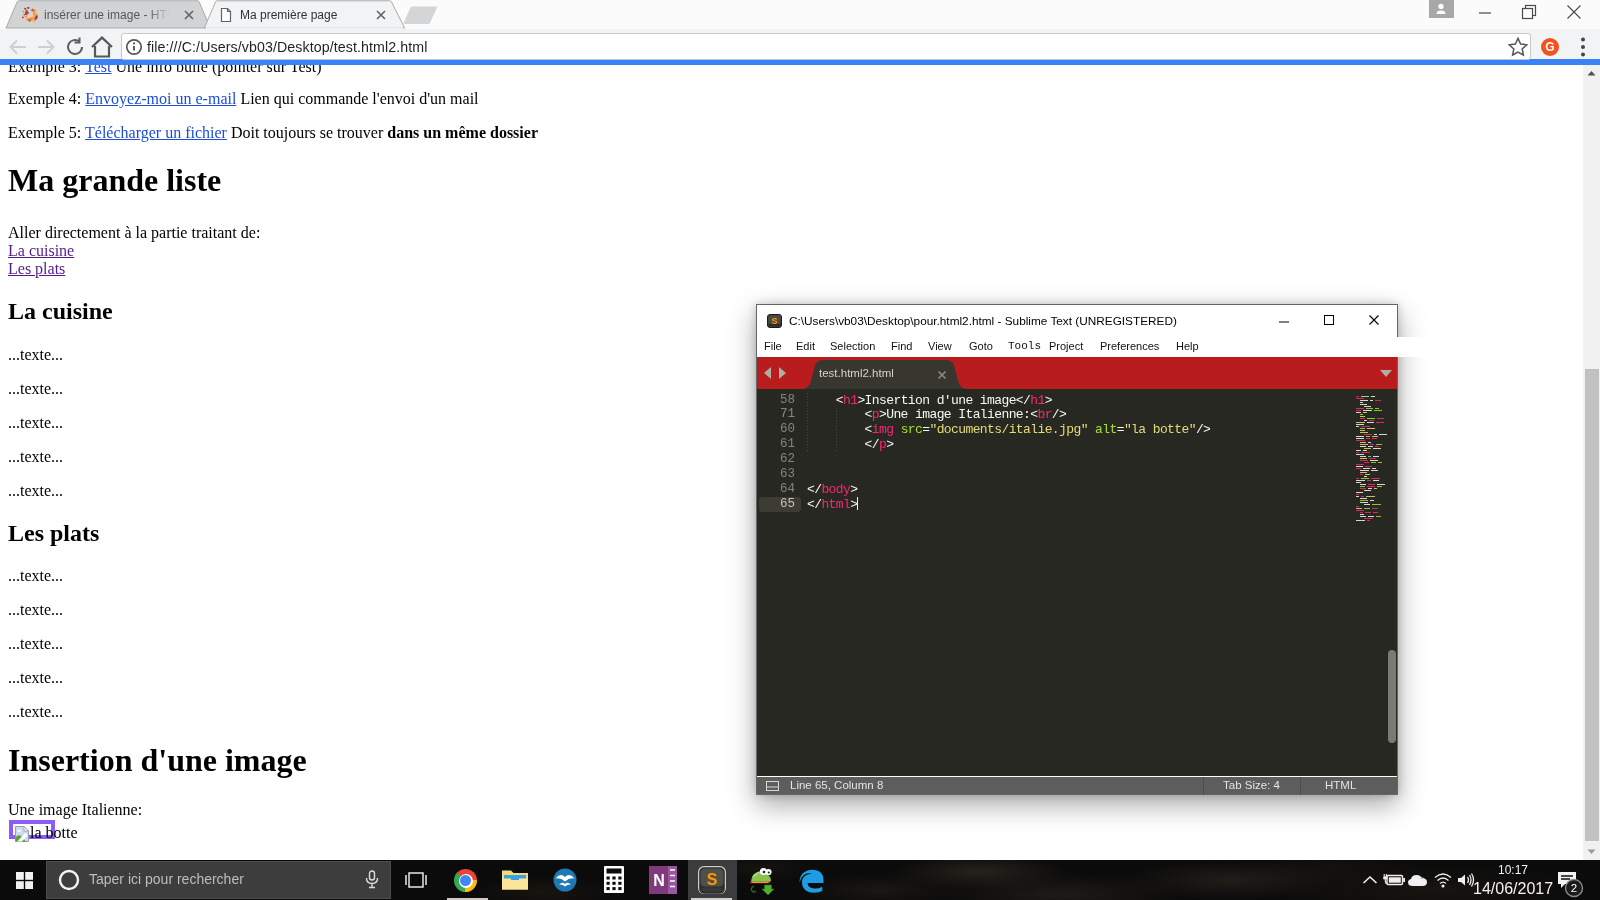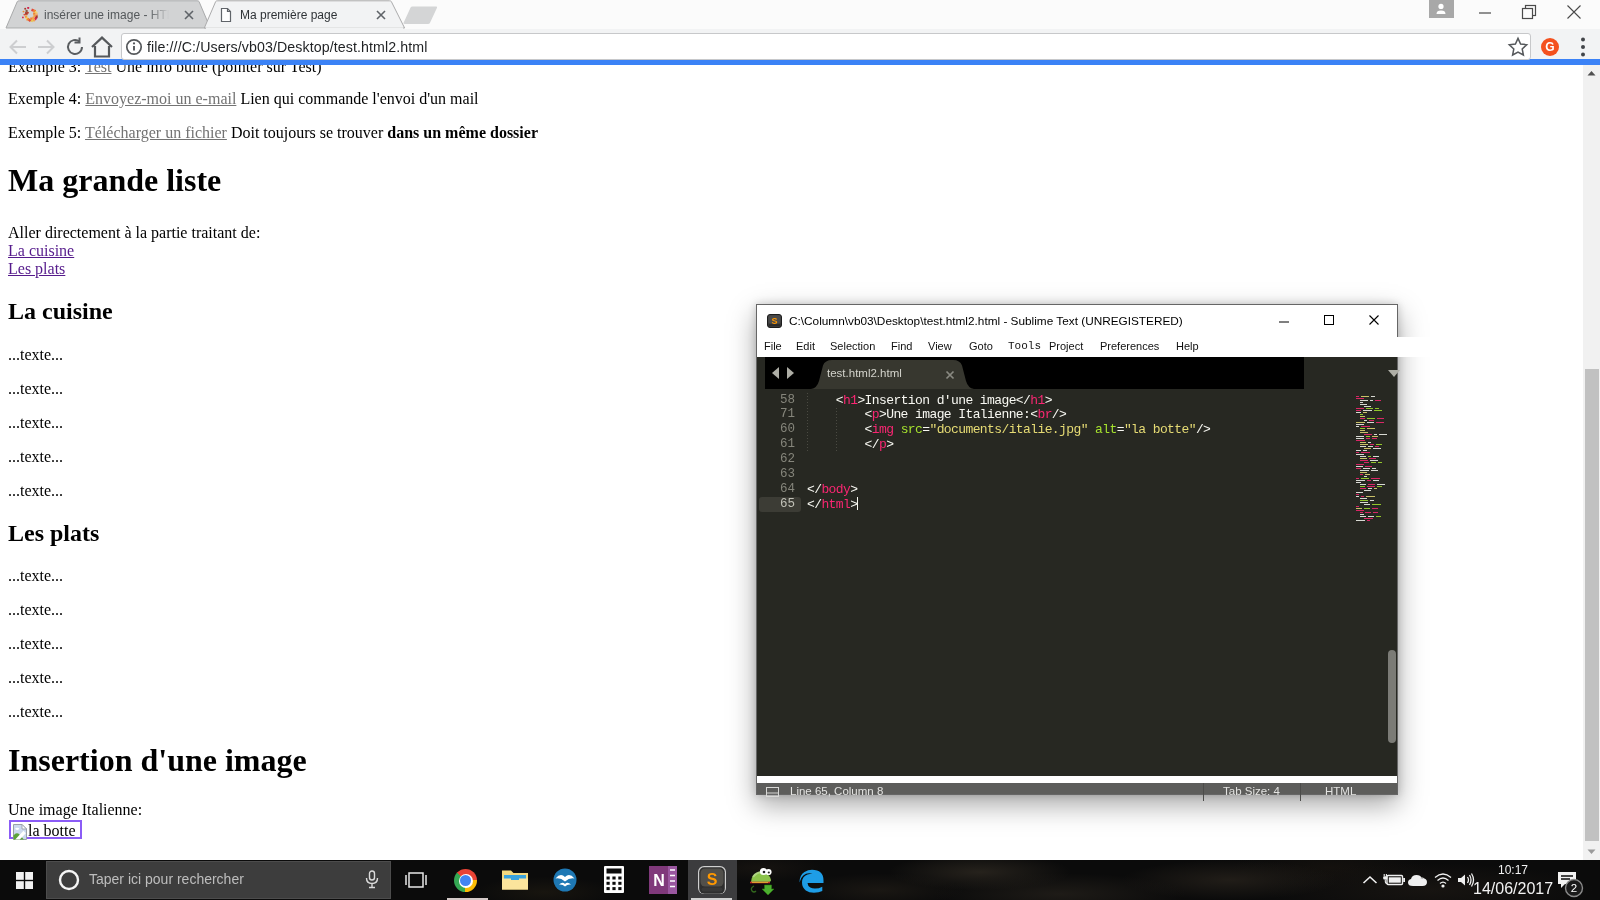--- a/index.html
+++ b/index.html
@@ -11,34 +11,34 @@
   #frame { position:absolute; left:0; top:0; width:1600px; height:860px; background:#fff; }
   #tabstrip { position:absolute; left:0; top:0; width:1600px; height:29px; background:#fbfbfb; }
   #toolbar { position:absolute; left:0; top:29px; width:1600px; height:36px;
     background:#f2f3f4; border-bottom:6px solid #3b82f6; }
   .tabtext { position:absolute; font-size:12px; color:#3c4043; top:8px; white-space:nowrap; }
 
   
   #page { position:absolute; left:0; top:65px; width:1583px; height:795px; background:#fff;
     font-family:"Liberation Serif", serif; font-size:16px; color:#000; overflow:hidden; }
   .pline { position:absolute; left:8px; white-space:nowrap; line-height:19px; }
-  .pline a { color:#737373; }
+  .pline a { color:#1d4ed8; }
   .pline a.v { color:#551A8B; }
 
   
   #sbar { position:absolute; left:1583px; top:65px; width:17px; height:795px; background:#f1f1f1; }
   #sthumb { left:1.5px; top:304px; width:14px; height:472px; background:#c1c1c1; }
 
   
   #stitle { position:absolute; left:0; top:0; width:640px; height:32px; background:#fff; }
   #smenu  { position:absolute; left:0; top:32px; width:752px; height:20px; background:#fff; font-size:11px; color:#111; }
   #smenu span { position:absolute; top:3px; }
-  #stabs  { position:absolute; left:8px; top:52px; width:539px; height:32px; background:#000000; }
+  #stabs  { position:absolute; left:0; top:52px; width:640px; height:32px; background:#b91c1c; }
   #sedit  { position:absolute; left:0; top:84px; width:640px; height:387px; background:#272822; }
-  #sstatus{ position:absolute; left:0; top:471px; width:640px; height:18px; background:#5d5d5b; border-top:7px solid #ffffff; font-size:11.5px; color:#e3e3e1; }
+  #sstatus{ position:absolute; left:0; top:471px; width:640px; height:18px; background:#5d5d5b; border-top:1px solid #ffffff; font-size:11.5px; color:#e3e3e1; }
   .gut { position:absolute; width:30px; text-align:right; font-size:12.5px; color:#85857b; font-family:"Liberation Mono",monospace; line-height:15px; }
   .cl  { position:absolute; left:50px; font-size:13px; letter-spacing:-0.6px; line-height:15px; font-family:"Liberation Mono",monospace; color:#f8f8f2; white-space:pre; }
   .tk-t { color:#f92672; } 
   .tk-a { color:#a6e22e; } 
   .tk-s { color:#e6db74; } 
 
   
   #subl { position:absolute; left:756px; top:304px; width:642px; height:491px;
     background:#272822; border:1px solid #666; box-shadow:0 10px 26px rgba(0,0,0,0.35), 0 0 8px rgba(0,0,0,0.18); }
 
@@ -180,21 +180,21 @@
   <div class="pline" style="top:416px;">...texte...</div>
   <div class="pline" style="top:453.5px;line-height:28px;font-size:24px;font-weight:bold;">Les plats</div>
   <div class="pline" style="top:501px;">...texte...</div>
   <div class="pline" style="top:535px;">...texte...</div>
   <div class="pline" style="top:569px;">...texte...</div>
   <div class="pline" style="top:603px;">...texte...</div>
   <div class="pline" style="top:637px;">...texte...</div>
   <div class="pline" style="top:676.5px;line-height:37px;font-size:32px;font-weight:bold;">Insertion d'une image</div>
   <div class="pline" style="top:734.5px;">Une image Italienne:</div>
 
-  <div style="position:absolute;left:9px;top:755px;width:73px;height:18.5px;border:2px solid #8b5cf6;background:#fff;">
+  <div style="position:absolute;left:9px;top:755px;width:46px;height:18.5px;border:4px solid #8b5cf6;background:#fff;">
     <svg width="16" height="16" style="position:absolute;left:1.5px;top:1.5px">
       <path d="M0.5,0.5 L9,0.5 L13.5,5 L13.5,15.5 L0.5,15.5 Z" fill="#ccd9ee" stroke="#9aa0a8" stroke-width="1"></path>
       <path d="M9,0.5 L9,5 L13.5,5 Z" fill="#fff" stroke="#9aa0a8" stroke-width="0.9"></path>
       <ellipse cx="4.2" cy="4.8" rx="2" ry="1.1" fill="#fff"></ellipse>
       <path d="M0.5,15.5 L0.5,11.5 Q3.5,7.5 6.8,10.8 L10.8,15.5 Z" fill="#5aa339"></path>
       <path d="M2.2,15.5 L10.5,6.8 L12.8,9.2 L6.8,15.5 Z" fill="#fff"></path>
     </svg>
     <span style="position:absolute;left:17px;top:0px;line-height:18px;white-space:nowrap;">la botte</span>
   </div>
 </div>
@@ -209,21 +209,21 @@
 </div>
 <div id="subl">
   <div id="stitle">
 
     <svg width="15" height="15" style="position:absolute;left:10px;top:9px">
       <rect x="0.5" y="0.5" width="14" height="13" rx="2.5" fill="#3b3b3b" stroke="#1c1c1c"></rect>
       <rect x="1.3" y="1.3" width="12.4" height="8.2" rx="1.8" fill="#4a4a4a"></rect>
       <rect x="1.8" y="10.2" width="11.4" height="2" fill="#2a2a2a"></rect>
       <text x="7.5" y="9.5" font-size="9" font-weight="bold" fill="#ff9800" text-anchor="middle" font-family="Liberation Sans,sans-serif">S</text>
     </svg>
-    <div style="position:absolute;left:32px;top:9px;font-size:11.8px;color:#000;">C:\Column\vb03\Desktop\test.html2.html - Sublime Text (UNREGISTERED)</div>
+    <div style="position:absolute;left:32px;top:9px;font-size:11.8px;color:#000;">C:\Users\vb03\Desktop\pour.html2.html - Sublime Text (UNREGISTERED)</div>
     <svg width="12" height="12" style="position:absolute;left:521px;top:11px">
         <path d="M1,6 L11,6" stroke="#000" stroke-width="1"></path>
       </svg>
     <svg width="12" height="12" style="position:absolute;left:566px;top:9px">
         <rect x="1.5" y="1.5" width="9" height="9" fill="none" stroke="#000" stroke-width="1"></rect>
       </svg>
     <svg width="12" height="12" style="position:absolute;left:611px;top:9px">
         <path d="M1.5,1.5 L10.5,10.5 M10.5,1.5 L1.5,10.5" stroke="#000" stroke-width="1.1"></path>
       </svg>
   </div>

